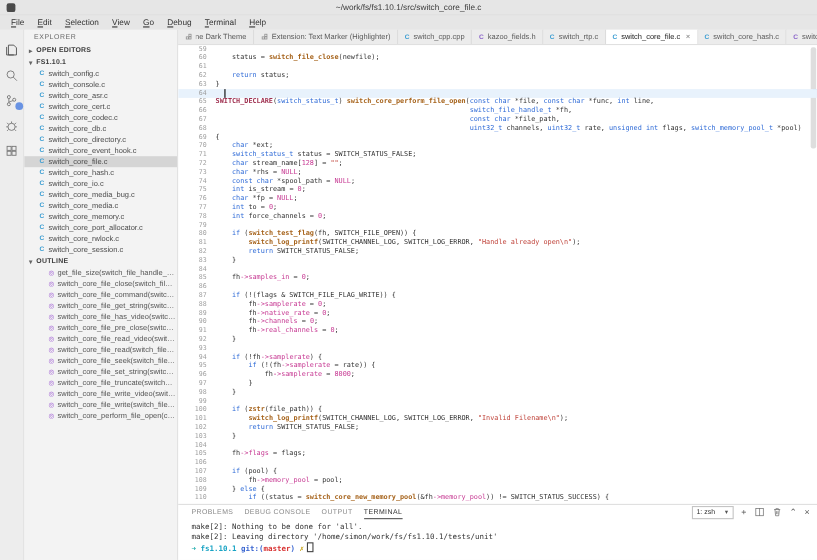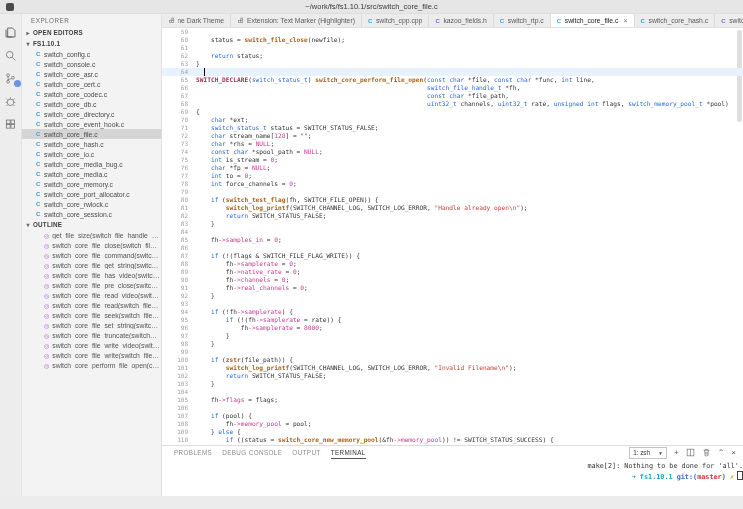--- a/index.html
+++ b/index.html
@@ -61,38 +61,48 @@
   .panel-hdr{height:13px;display:flex;align-items:center;padding:0 7px 0 12px;}
   .panel-tab{margin-right:10px;letter-spacing:.4px;color:#8a8a8a;height:13px;display:flex;align-items:center;box-sizing:border-box;}
   .panel-tab.active{color:#333;border-bottom:1px solid #555;}
   .panel-actions{margin-left:auto;display:flex;align-items:center;gap:7px;color:#555;}
   .shell-select{border:1px solid #c4c4c4;background:#fff;padding:0 3px;height:10px;display:flex;align-items:center;gap:8px;font-size:6.3px;color:#333;}
   .shell-select .arrow{font-size:5px;color:#555;}
   .panel-actions svg{stroke:#555;fill:none;stroke-width:1;}
   .pa-txt{font-size:8px;line-height:8px;}
 
   .terminal{padding:3px 0 0 12px;font-family:"DejaVu Sans Mono","DejaVu Sans",monospace;font-size:6.8px;color:#333;}
-  .term-line{height:9px;line-height:9px;white-space:pre;text-align:right;}
+  .term-line{height:9px;line-height:9px;white-space:pre;}
   .prompt .arrow{color:#16a8a8;font-weight:bold;}
   .prompt .dir{color:#18a3c4;font-weight:bold;}
   .prompt .gitp{color:#3a66d1;font-weight:bold;}
   .prompt .branch{color:#d83030;font-weight:bold;}
   .prompt .dirty{color:#c7a41d;font-weight:bold;}
   .term-cursor{display:inline-block;width:4px;height:7px;border:1px solid #444;vertical-align:-1px;margin-left:3px;}
 </style>
 </head>
 <body>
 
 <div id="app">
 
   <div class="titlebar">
     <span class="app-icon"></span>
     <span>~/work/fs/fs1.10.1/src/switch_core_file.c</span>
   </div>
 
+  <div class="menubar" id="menubar">
+      <span class="menu-item"><u>F</u>ile</span>
+      <span class="menu-item"><u>E</u>dit</span>
+      <span class="menu-item"><u>S</u>election</span>
+      <span class="menu-item"><u>V</u>iew</span>
+      <span class="menu-item"><u>G</u>o</span>
+      <span class="menu-item"><u>D</u>ebug</span>
+      <span class="menu-item"><u>T</u>erminal</span>
+      <span class="menu-item"><u>H</u>elp</span>
+    </div>
 
   <div class="main">
 
     <div class="activitybar">
       <div class="ab-item active">
         <svg width="13" height="13" viewBox="0 0 16 16">
             <path d="M4.5 2.5h6l3 3v8h-9z"></path>
             <path d="M2.5 4.5v9h8"></path>
           </svg>
       </div>
@@ -393,19 +403,20 @@
               </svg>
             <svg width="9" height="9" viewBox="0 0 16 16">
                 <path d="M3 4h10M6 4V2.5h4V4M4.5 4l1 10h5l1-10M6.8 6.5v5M9.2 6.5v5"></path>
               </svg>
             <span class="pa-txt">⌃</span>
             <span class="pa-txt">×</span>
           </span>
         </div>
         <div class="terminal" id="terminal">
             <div class="term-line">make[2]: Nothing to be done for 'all'.</div>
+            <div class="term-line">make[2]: Leaving directory '/home/simon/work/fs/fs1.10.1/tests/unit'</div>
             <div class="term-line prompt"><span class="arrow">➜</span><span class="dir"> fs1.10.1 </span><span class="gitp">git:(</span><span class="branch">master</span><span class="gitp">)</span><span class="dirty"> ✗</span><span class="term-cursor"></span></div>
           </div>
       </div>
     </div>
 
   </div>
 </div>
 
 </body></html>

